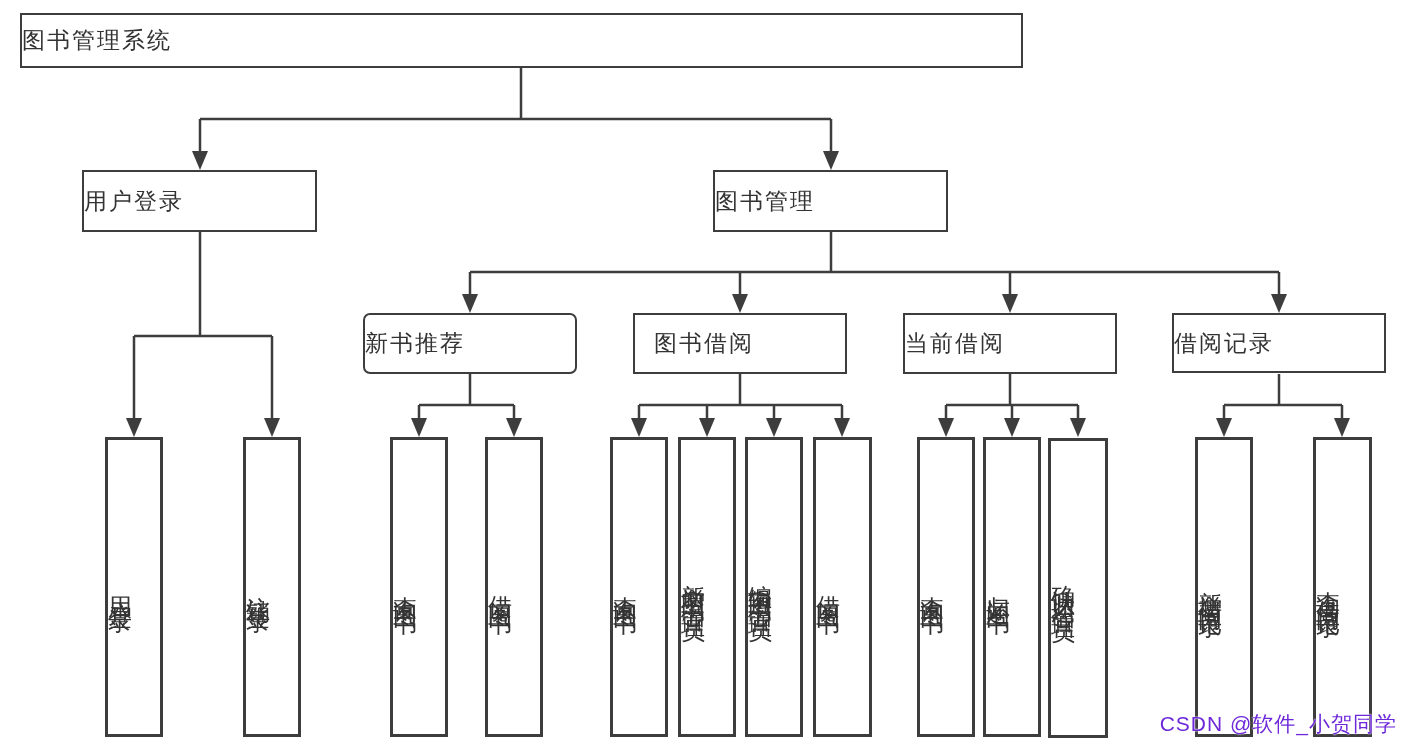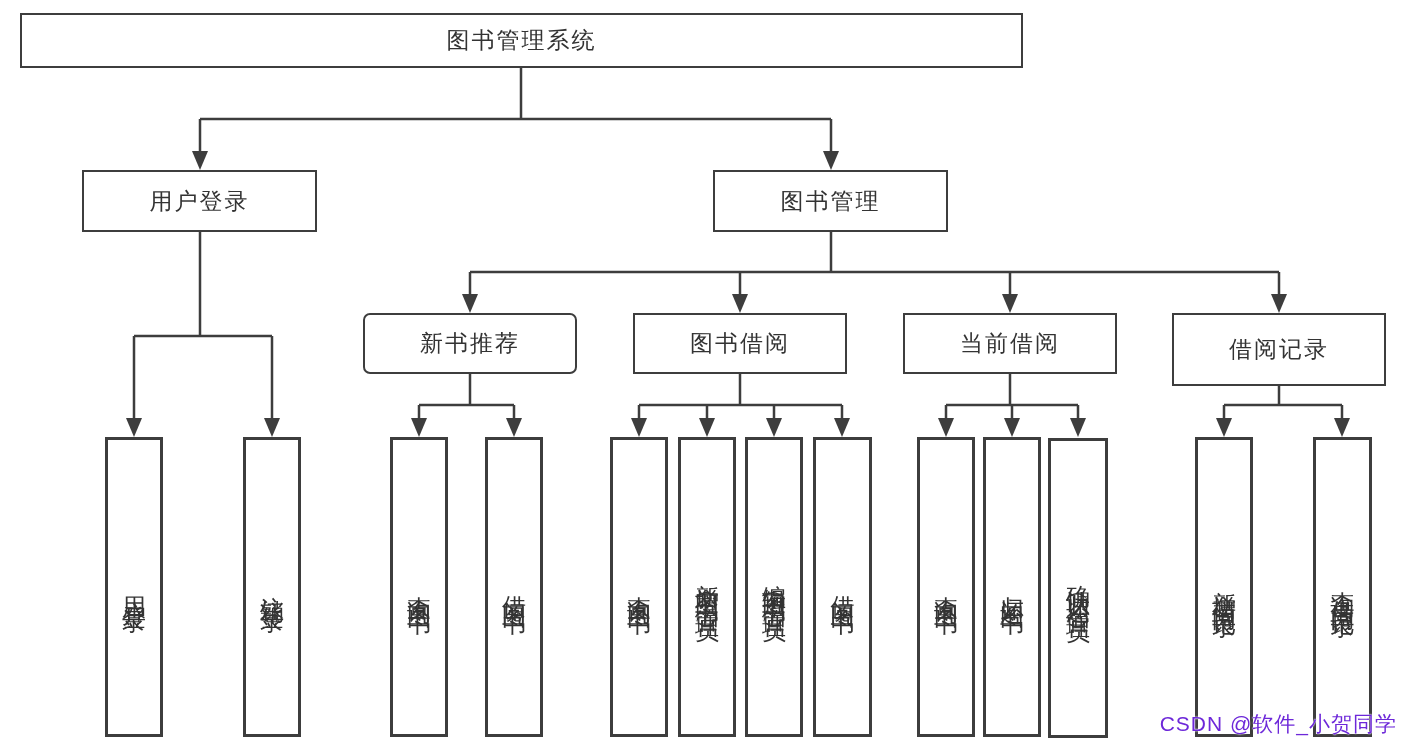--- a/index.html
+++ b/index.html
@@ -23,21 +23,20 @@
     height: 747px;
     pointer-events: none;
   }
   .node {
     position: absolute;
     box-sizing: border-box;
     background: #ffffff;
     border: 2.5px solid #3d3d3d;
     display: flex;
     align-items: center;
-    justify-content: center;
     color: #333333;
   }
   .node.h {
     font-size: 23px;
     letter-spacing: 2px;
     white-space: nowrap;
   }
   .node.leaf {
     border-width: 3px;
   }
@@ -116,27 +115,27 @@
   <div class="node h" style="left:82px; top:170px; width:235px; height:62px;">
     <span>用户登录</span>
   </div>
   <div class="node h" style="left:713px; top:170px; width:235px; height:62px;">
     <span>图书管理</span>
   </div>
 
   <div class="node h" style="left:363px; top:313px; width:214px; height:61px;border-radius:7px;">
     <span>新书推荐</span>
   </div>
-  <div class="node h" style="left:633px; top:313px; width:214px; height:61px;">
+  <div class="node h" style="left:633px; top:313px; width:214px; height:61px;padding-left:19px;">
     <span>图书借阅</span>
   </div>
   <div class="node h" style="left:903px; top:313px; width:214px; height:61px;">
     <span>当前借阅</span>
   </div>
-  <div class="node h" style="left:1172px; top:313px; width:214px; height:73px;">
+  <div class="node h" style="left:1172px; top:313px; width:214px; height:60px;">
     <span>借阅记录</span>
   </div>
 
   <div class="node leaf" style="left:105px; top:437px; width:58px; height:300px;">
     <span class="vtext">用户登录</span>
   </div>
   <div class="node leaf" style="left:243px; top:437px; width:58px; height:300px;">
     <span class="vtext">注销登录</span>
   </div>
 

